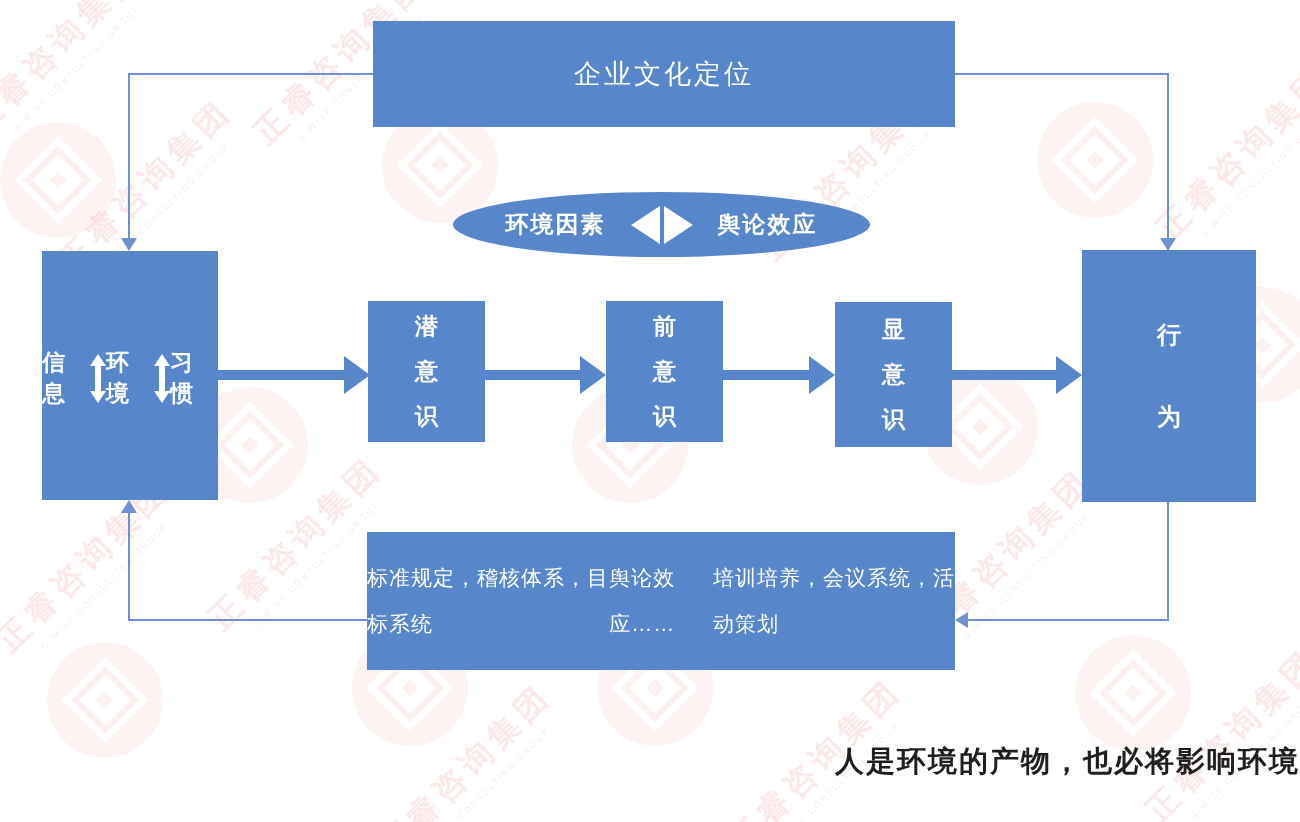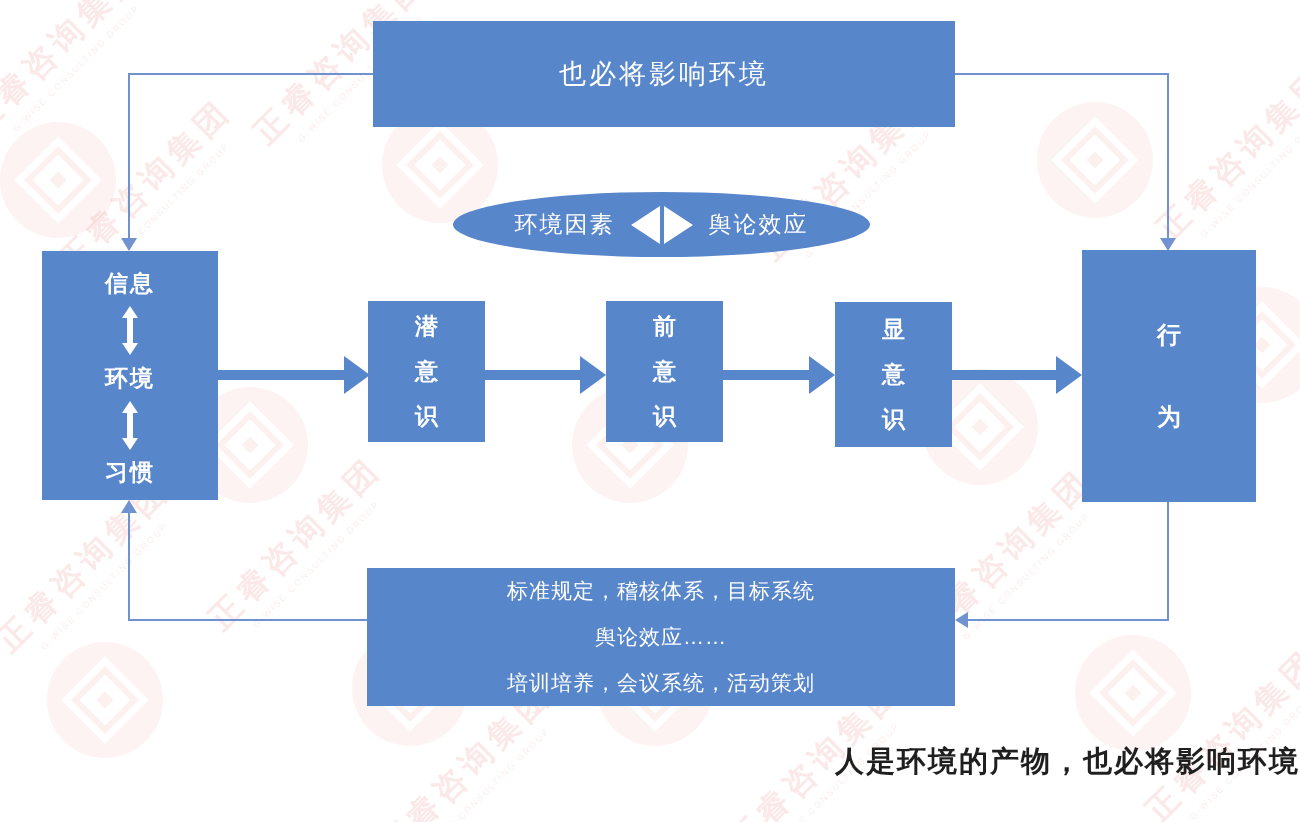--- a/index.html
+++ b/index.html
@@ -38,42 +38,42 @@
   .wm-diamond-core{width:12px;height:12px;background:rgba(236,140,128,0.12);}
 
   
   .blue-box{
     position:absolute;background:#5886CA;color:#ffffff;z-index:2;
     display:flex;align-items:center;justify-content:center;
   }
   #top-box{left:373px;top:21px;width:582px;height:106px;font-size:27px;letter-spacing:3px;}
   #ellipse-box{
     left:453px;top:192px;width:417px;height:65px;border-radius:50%;
-    gap:16px;font-size:23px;font-weight:normal;letter-spacing:2px;
+    gap:25px;font-size:23px;font-weight:bold;letter-spacing:2px;
   }
   #left-box{
     left:42px;top:251px;width:176px;height:249px;
-    flex-direction:column;justify-content:space-between;
+    flex-direction:row;justify-content:space-between;
     padding:17px 0 12px 0;box-sizing:border-box;
     font-size:23px;font-weight:bold;letter-spacing:2px;
   }
   .mid-box{
     width:117px;height:141px;flex-direction:column;
     font-size:23px;font-weight:bold;line-height:45px;
   }
   #mid-box-1{left:368px;top:301px;}
   #mid-box-2{left:606px;top:301px;}
   #mid-box-3{left:835px;top:302px;height:145px;}
   #right-box{
     left:1082px;top:250px;width:174px;height:252px;
     flex-direction:column;gap:50px;font-size:24px;font-weight:bold;
   }
   #bottom-box{
-    left:367px;top:568px;width:588px;height:138px;
-    flex-direction:column;font-size:21px;line-height:46px;letter-spacing:1px;
+    left:367px;top:532px;width:588px;height:138px;
+    font-size:21px;line-height:46px;letter-spacing:1px;
   }
 
   
   .dbl-arrow{display:flex;align-items:center;gap:4px;}
   .tri-left{width:0;height:0;border-top:19px solid transparent;border-bottom:19px solid transparent;border-right:29px solid #ffffff;}
   .tri-right{width:0;height:0;border-top:19px solid transparent;border-bottom:19px solid transparent;border-left:29px solid #ffffff;}
 
   
   .v-dbl-arrow{display:flex;flex-direction:column;align-items:center;}
   .v-head-up{width:0;height:0;border-left:8px solid transparent;border-right:8px solid transparent;border-bottom:12px solid #ffffff;}
@@ -227,21 +227,21 @@
         <div class="wm-main">正睿咨询集团</div>
         <div class="wm-sub">G-WISE CONSULTING GROUP</div>
       </div>
       <div class="wm-text" style="left: 1237px; top: 740px;">
         <div class="wm-main">正睿咨询集团</div>
         <div class="wm-sub">G-WISE CONSULTING GROUP</div>
       </div>
     </div>
 
   <div class="blue-box" id="top-box">
-    <span>也必将影响环境</span>
+    <span>企业文化定位</span>
   </div>
 
   <div class="blue-box" id="ellipse-box">
     <span>环境因素</span>
     <span class="dbl-arrow">
       <span class="tri-left"></span>
       <span class="tri-right"></span>
     </span>
     <span>舆论效应</span>
   </div>

